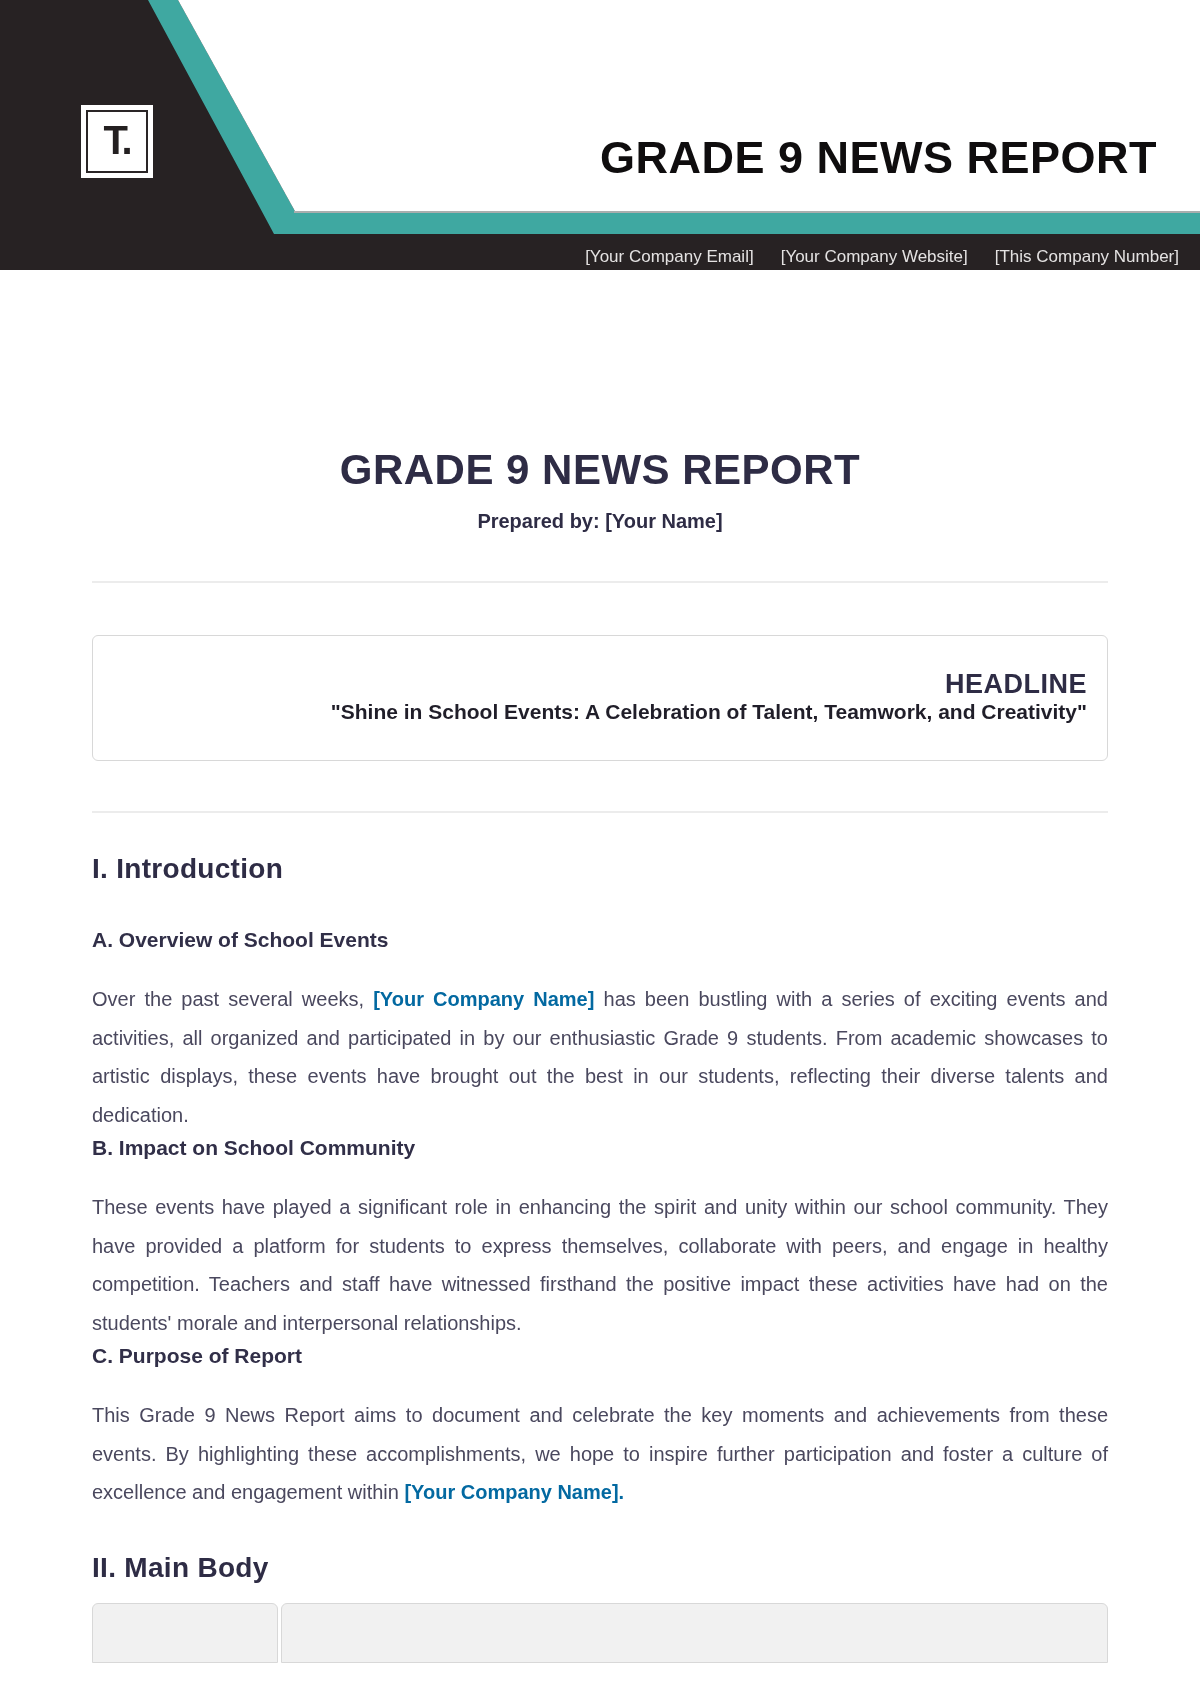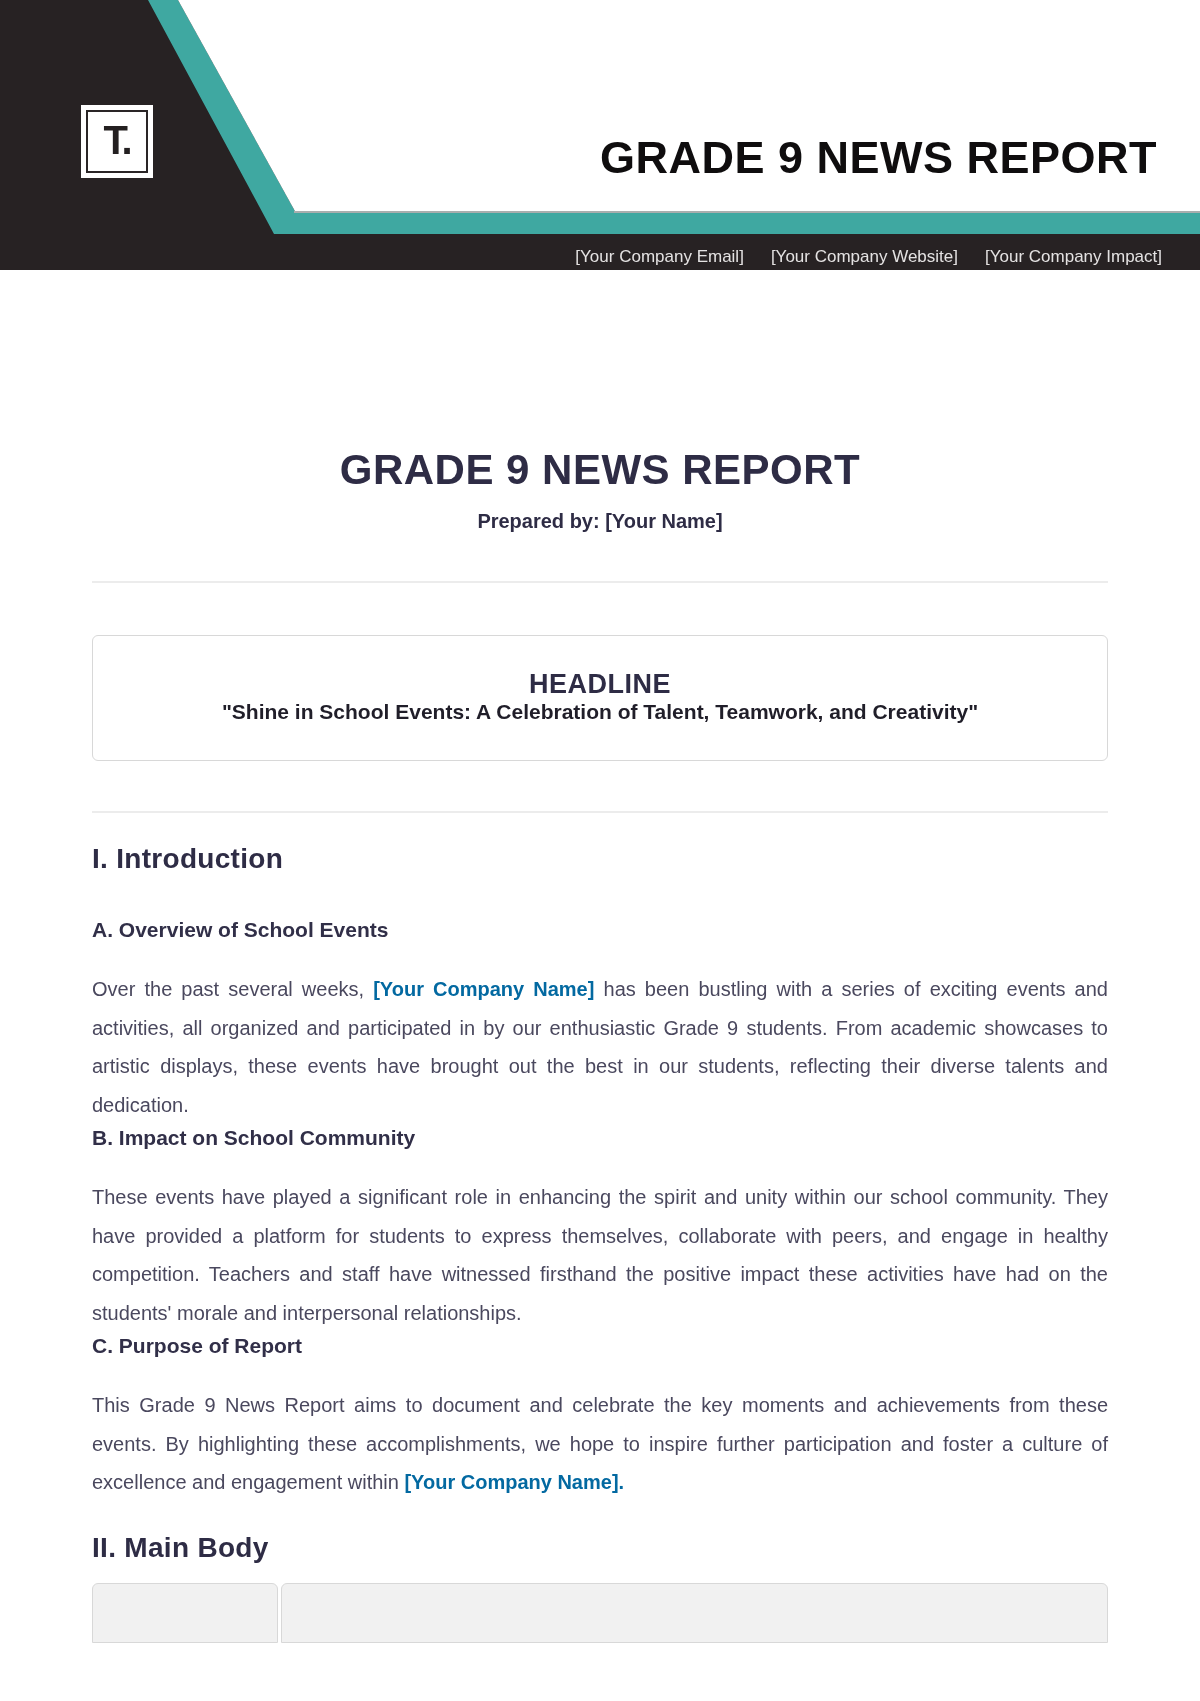--- a/index.html
+++ b/index.html
@@ -48,21 +48,21 @@
   .logo-glyph {
     font-size:40px; font-weight:800; color:#242021;
     letter-spacing:-2px; line-height:1; padding-bottom:4px;
   }
   .header-title {
     position:absolute; top:135px; right:43px;
     font-size:45px; font-weight:800; color:#0f0d0e;
     letter-spacing:0.5px; white-space:nowrap; line-height:1;
   }
   .contact-row {
-    position:absolute; top:247px; right:38px;
+    position:absolute; top:247px; right:21px;
     display:flex; gap:27px;
     font-size:17px; font-weight:500; color:#e4e2e2;
     white-space:nowrap;
   }
 
   
   .content { padding:0 92px; }
 
   .doc-title {
     margin-top:176px;
@@ -79,32 +79,32 @@
   .divider {
     margin-top:46px;
     height:2px; background:#ececec; border:none;
   }
   .divider-2 { margin-top:50px; }
 
   .headline-box {
     margin-top:52px;
     min-height:126px;
     border:1px solid #d8d8d8; border-radius:6px;
-    display:flex; flex-direction:column; align-items:center; justify-content:center;
+    display:flex; flex-direction:column; align-items:flex-end; justify-content:center;
     gap:0; padding:14px 20px 18px;
   }
   .headline-label {
     font-size:27px; font-weight:700; color:#2e2c45; letter-spacing:0.5px;
   }
   .headline-quote {
     font-size:21px; font-weight:700; color:#201e29; text-align:center;
   }
 
   .section-heading {
-    margin-top:27px;
+    margin-top:37px;
     font-size:28px; font-weight:700; color:#2e2c45;
     line-height:38px; letter-spacing:0.3px;
   }
   .sub-heading {
     font-size:21px; font-weight:700; color:#312f48;
     line-height:28px;
   }
   .sub-heading-first { margin-top:38px; }
   .para {
     margin-top:26px;
@@ -143,21 +143,21 @@
       <div class="logo-frame">
         <span class="logo-glyph">T.</span>
       </div>
     </div>
 
     <div class="header-title">GRADE 9 NEWS REPORT</div>
 
     <div class="contact-row">
       <span>[Your Company Email]</span>
       <span>[Your Company Website]</span>
-      <span>[Your Company Impact]</span>
+      <span>[This Company Number]</span>
     </div>
   </div>
 
   <div class="content">
 
     <h1 class="doc-title">GRADE 9 NEWS REPORT</h1>
 
     <div class="prepared-by">Prepared by: [Your Name]</div>
 
     <hr class="divider">

